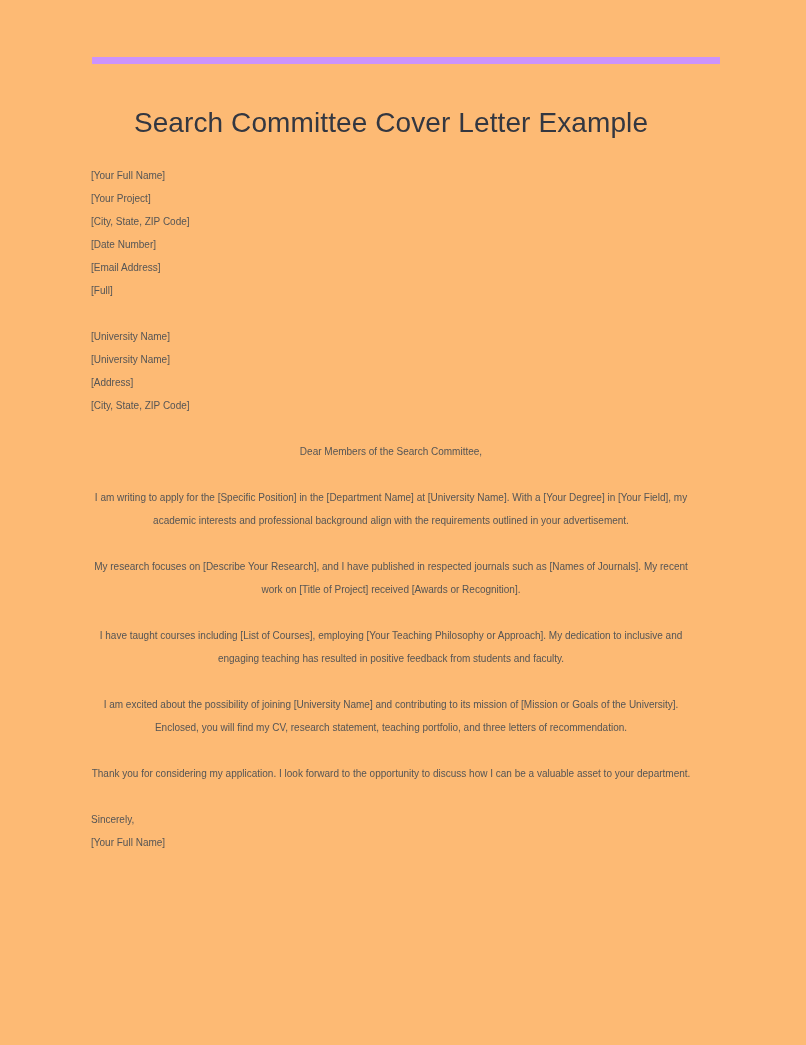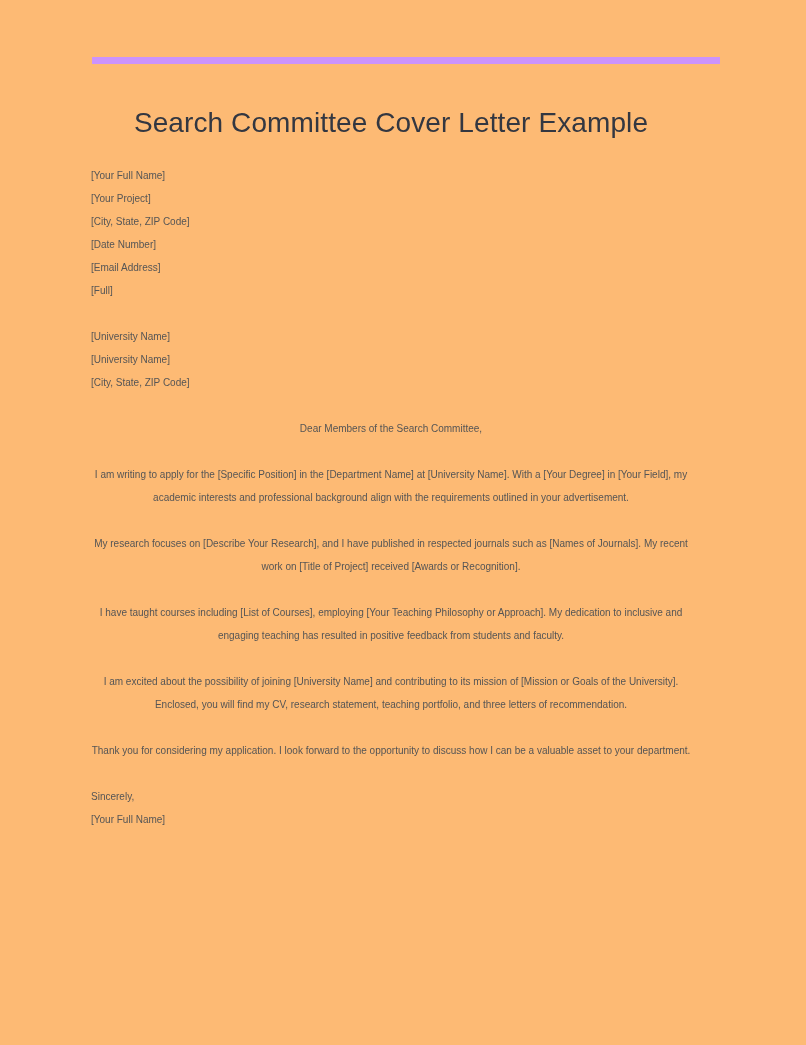--- a/index.html
+++ b/index.html
@@ -108,20 +108,21 @@
       <span class="line">[Your Project]</span>
       <span class="line">[City, State, ZIP Code]</span>
       <span class="line">[Date Number]</span>
       <span class="line">[Email Address]</span>
       <span class="line">[Full]</span>
     </div>
 
     <div class="block address-block">
       <span class="line">[University Name]</span>
       <span class="line">[University Name]</span>
+      <span class="line">[Address]</span>
       <span class="line">[City, State, ZIP Code]</span>
     </div>
 
     <p class="para salutation">Dear Members of the Search Committee,</p>
 
     <p class="para">I am writing to apply for the [Specific Position] in the [Department Name] at [University Name]. With a [Your Degree] in [Your Field], my academic interests and professional background align with the requirements outlined in your advertisement.</p>
     <p class="para">My research focuses on [Describe Your Research], and I have published in respected journals such as [Names of Journals]. My recent work on [Title of Project] received [Awards or Recognition].</p>
     <p class="para">I have taught courses including [List of Courses], employing [Your Teaching Philosophy or Approach]. My dedication to inclusive and engaging teaching has resulted in positive feedback from students and faculty.</p>
     <p class="para">I am excited about the possibility of joining [University Name] and contributing to its mission of [Mission or Goals of the University]. Enclosed, you will find my CV, research statement, teaching portfolio, and three letters of recommendation.</p>
     <p class="para">Thank you for considering my application. I look forward to the opportunity to discuss how I can be a valuable asset to your department.</p>

